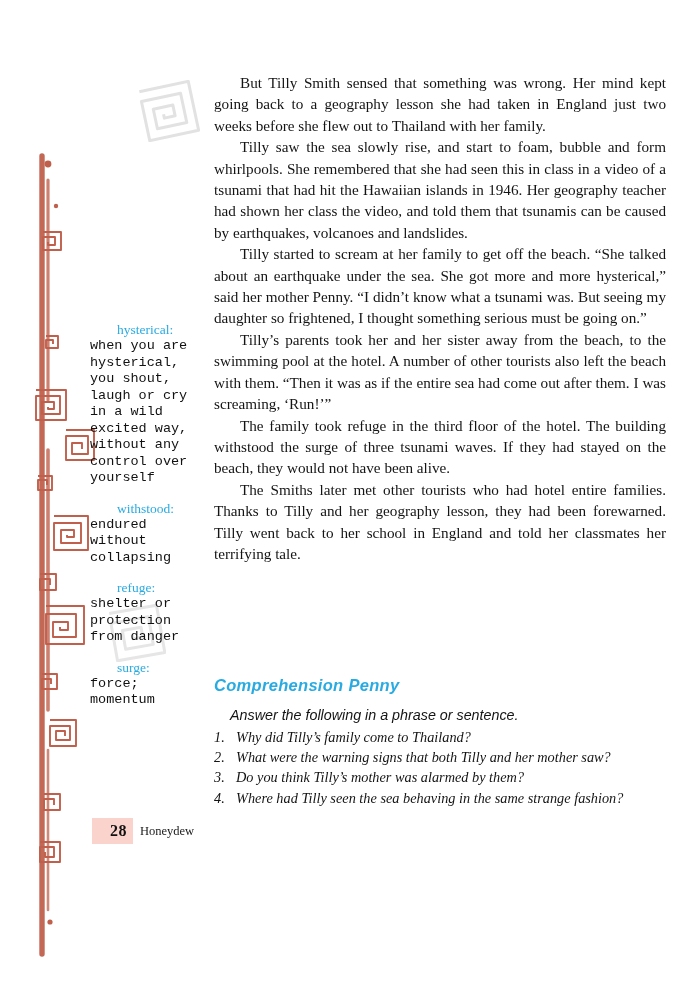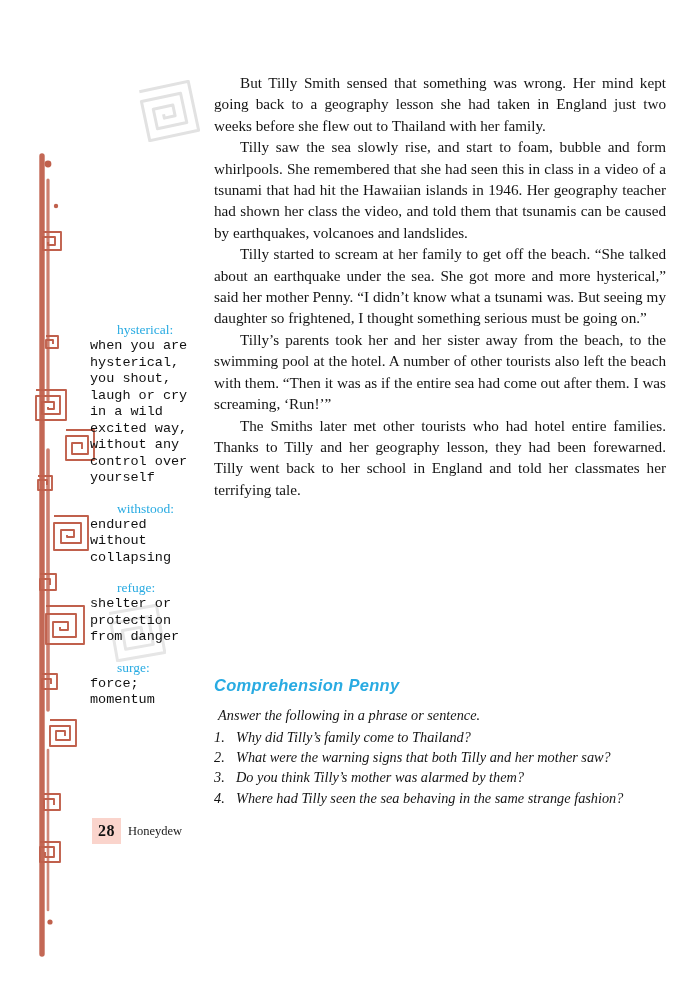--- a/index.html
+++ b/index.html
@@ -77,21 +77,21 @@
     align-items: center;
     gap: 7px;
   }
   #page-number {
     background: #fad4cc;
     color: #111111;
     font-family: "Liberation Serif", serif;
     font-weight: bold;
     font-size: 16px;
     line-height: 1;
-    padding: 5px 6px 5px 6px;
+    padding: 5px 6px 5px 18px;
     letter-spacing: 0.5px;
   }
   #book-name {
     font-family: Liberation Serif, serif;
     font-size: 12.5px;
     color: #1a1a1a;
   }
 
   
   #main-column {
@@ -122,25 +122,25 @@
   #comprehension-heading {
     color: #29abe2;
     font-family: "Liberation Sans", sans-serif;
     font-weight: bold;
     font-style: italic;
     font-size: 16.5px;
     letter-spacing: 0.3px;
     margin: 0 0 11px 0;
   }
   #comprehension-instruction {
-    font-family: Liberation Serif, serif;
+    font-family: Liberation Sans, sans-serif;
     font-style: italic;
     font-size: 14.3px;
     line-height: 19px;
-    margin: 0 0 3px 4px;
+    margin: 0 0 3px 16px;
     color: #141414;
   }
   #question-list {
     list-style: none;
     margin: 0;
     padding: 0;
   }
   .question-item {
     display: flex;
     align-items: flex-start;
@@ -244,20 +244,21 @@
   <div id="page-footer">
     <span id="page-number">28</span>
     <span id="book-name">Honeydew</span>
   </div>
 
   <article id="main-column">
     <p class="body-para">But Tilly Smith sensed that something was wrong. Her mind kept going back to a geography lesson she had taken in England just two weeks before she flew out to Thailand with her family.</p>
     <p class="body-para">Tilly saw the sea slowly rise, and start to foam, bubble and form whirlpools. She remembered that she had seen this in class in a video of a tsunami that had hit the Hawaiian islands in 1946. Her geography teacher had shown her class the video, and told them that tsunamis can be caused by earthquakes, volcanoes and landslides.</p>
     <p class="body-para">Tilly started to scream at her family to get off the beach. “She talked about an earthquake under the sea. She got more and more hysterical,” said her mother Penny. “I didn’t know what a tsunami was. But seeing my daughter so frightened, I thought something serious must be going on.”</p>
     <p class="body-para">Tilly’s parents took her and her sister away from the beach, to the swimming pool at the hotel. A number of other tourists also left the beach with them. “Then it was as if the entire sea had come out after them. I was screaming, ‘Run!’”</p>
+    <p class="body-para">The family took refuge in the third floor of the hotel. The building withstood the surge of three tsunami waves. If they had stayed on the beach, they would not have been alive.</p>
     <p class="body-para">The Smiths later met other tourists who had hotel entire families. Thanks to Tilly and her geography lesson, they had been forewarned. Tilly went back to her school in England and told her classmates her terrifying tale.</p>
   </article>
 
   <section id="comprehension">
     <h2 id="comprehension-heading">Comprehension Penny</h2>
     <p id="comprehension-instruction">Answer the following in a phrase or sentence.</p>
     <ol id="question-list">
       <li class="question-item">
         <span class="question-number">1.</span>
         <span class="question-text">Why did Tilly’s family come to Thailand?</span>

